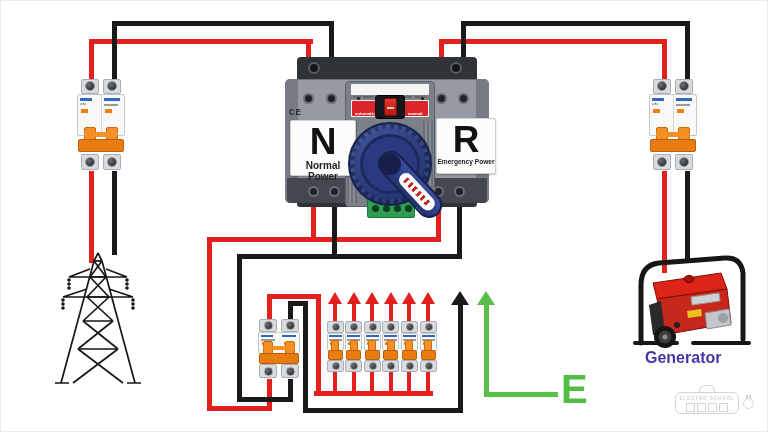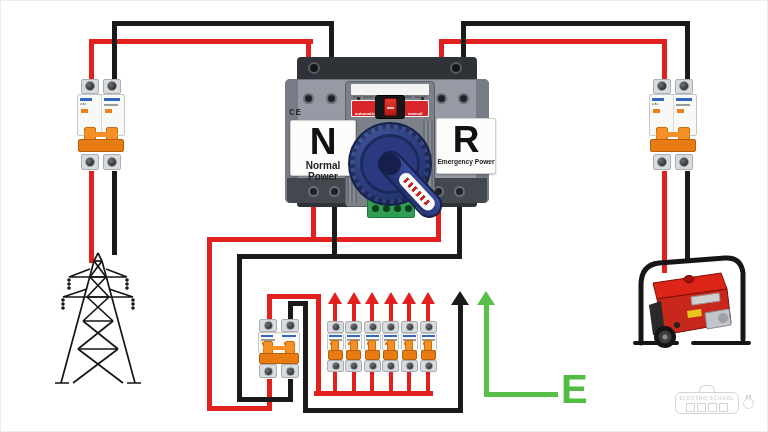--- a/index.html
+++ b/index.html
@@ -114,20 +114,21 @@
     <polygon points="22,54 34,50 38,82 26,84" fill="#2a2a2a"></polygon>
     <polygon points="64,46 92,42 93,50 65,54" fill="#d0d0d0" stroke="#999"></polygon>
     <polygon points="60,60 74,58 75,65 61,67" fill="#e8c41e"></polygon>
     <polygon points="78,62 102,58 104,74 80,78" fill="#c2c6ca" stroke="#8a8e92"></polygon>
     <circle cx="96" cy="67" r="5" fill="#9aa0a5"></circle>
     <circle cx="50" cy="74" r="3" fill="#222"></circle>
     <circle cx="38" cy="86" r="11" fill="#141414"></circle>
     <circle cx="38" cy="86" r="6.5" fill="#3c3c3c"></circle>
     <circle cx="38" cy="86" r="2.5" fill="#8c8c8c"></circle>
   </svg>
+  <div class="label-purple" style="left:644px;top:348px;font-size:16px;">Generator</div>
 
   <div class="abs" style="left:296px;top:56px;width:180px;height:42px;background:#2f3338;border-radius:4px;"></div>
   <div class="abs" style="left:307px;top:61px;width:12px;height:12px;border-radius:50%;background:#15171a;border:2px solid #575c64;box-sizing:border-box;"></div>
   <div class="abs" style="left:449px;top:61px;width:12px;height:12px;border-radius:50%;background:#15171a;border:2px solid #575c64;box-sizing:border-box;"></div>
   <div class="abs" style="left:296px;top:178px;width:180px;height:28px;background:#2f3338;border-radius:3px;"></div>
   <div class="abs" style="left:284px;top:78px;width:204px;height:124px;background:#959aa4;border:1px solid #6e737d;border-radius:5px;box-sizing:border-box;"></div>
   <div class="abs" style="left:284px;top:78px;width:13px;height:124px;background:#767b86;border-radius:5px 0 0 5px;"></div>
   <div class="abs" style="left:475px;top:78px;width:13px;height:124px;background:#767b86;border-radius:0 5px 5px 0;"></div>
   <div class="abs" style="left:286px;top:177px;width:200px;height:25px;background:#43474e;border-radius:0 0 4px 4px;"></div>
 

